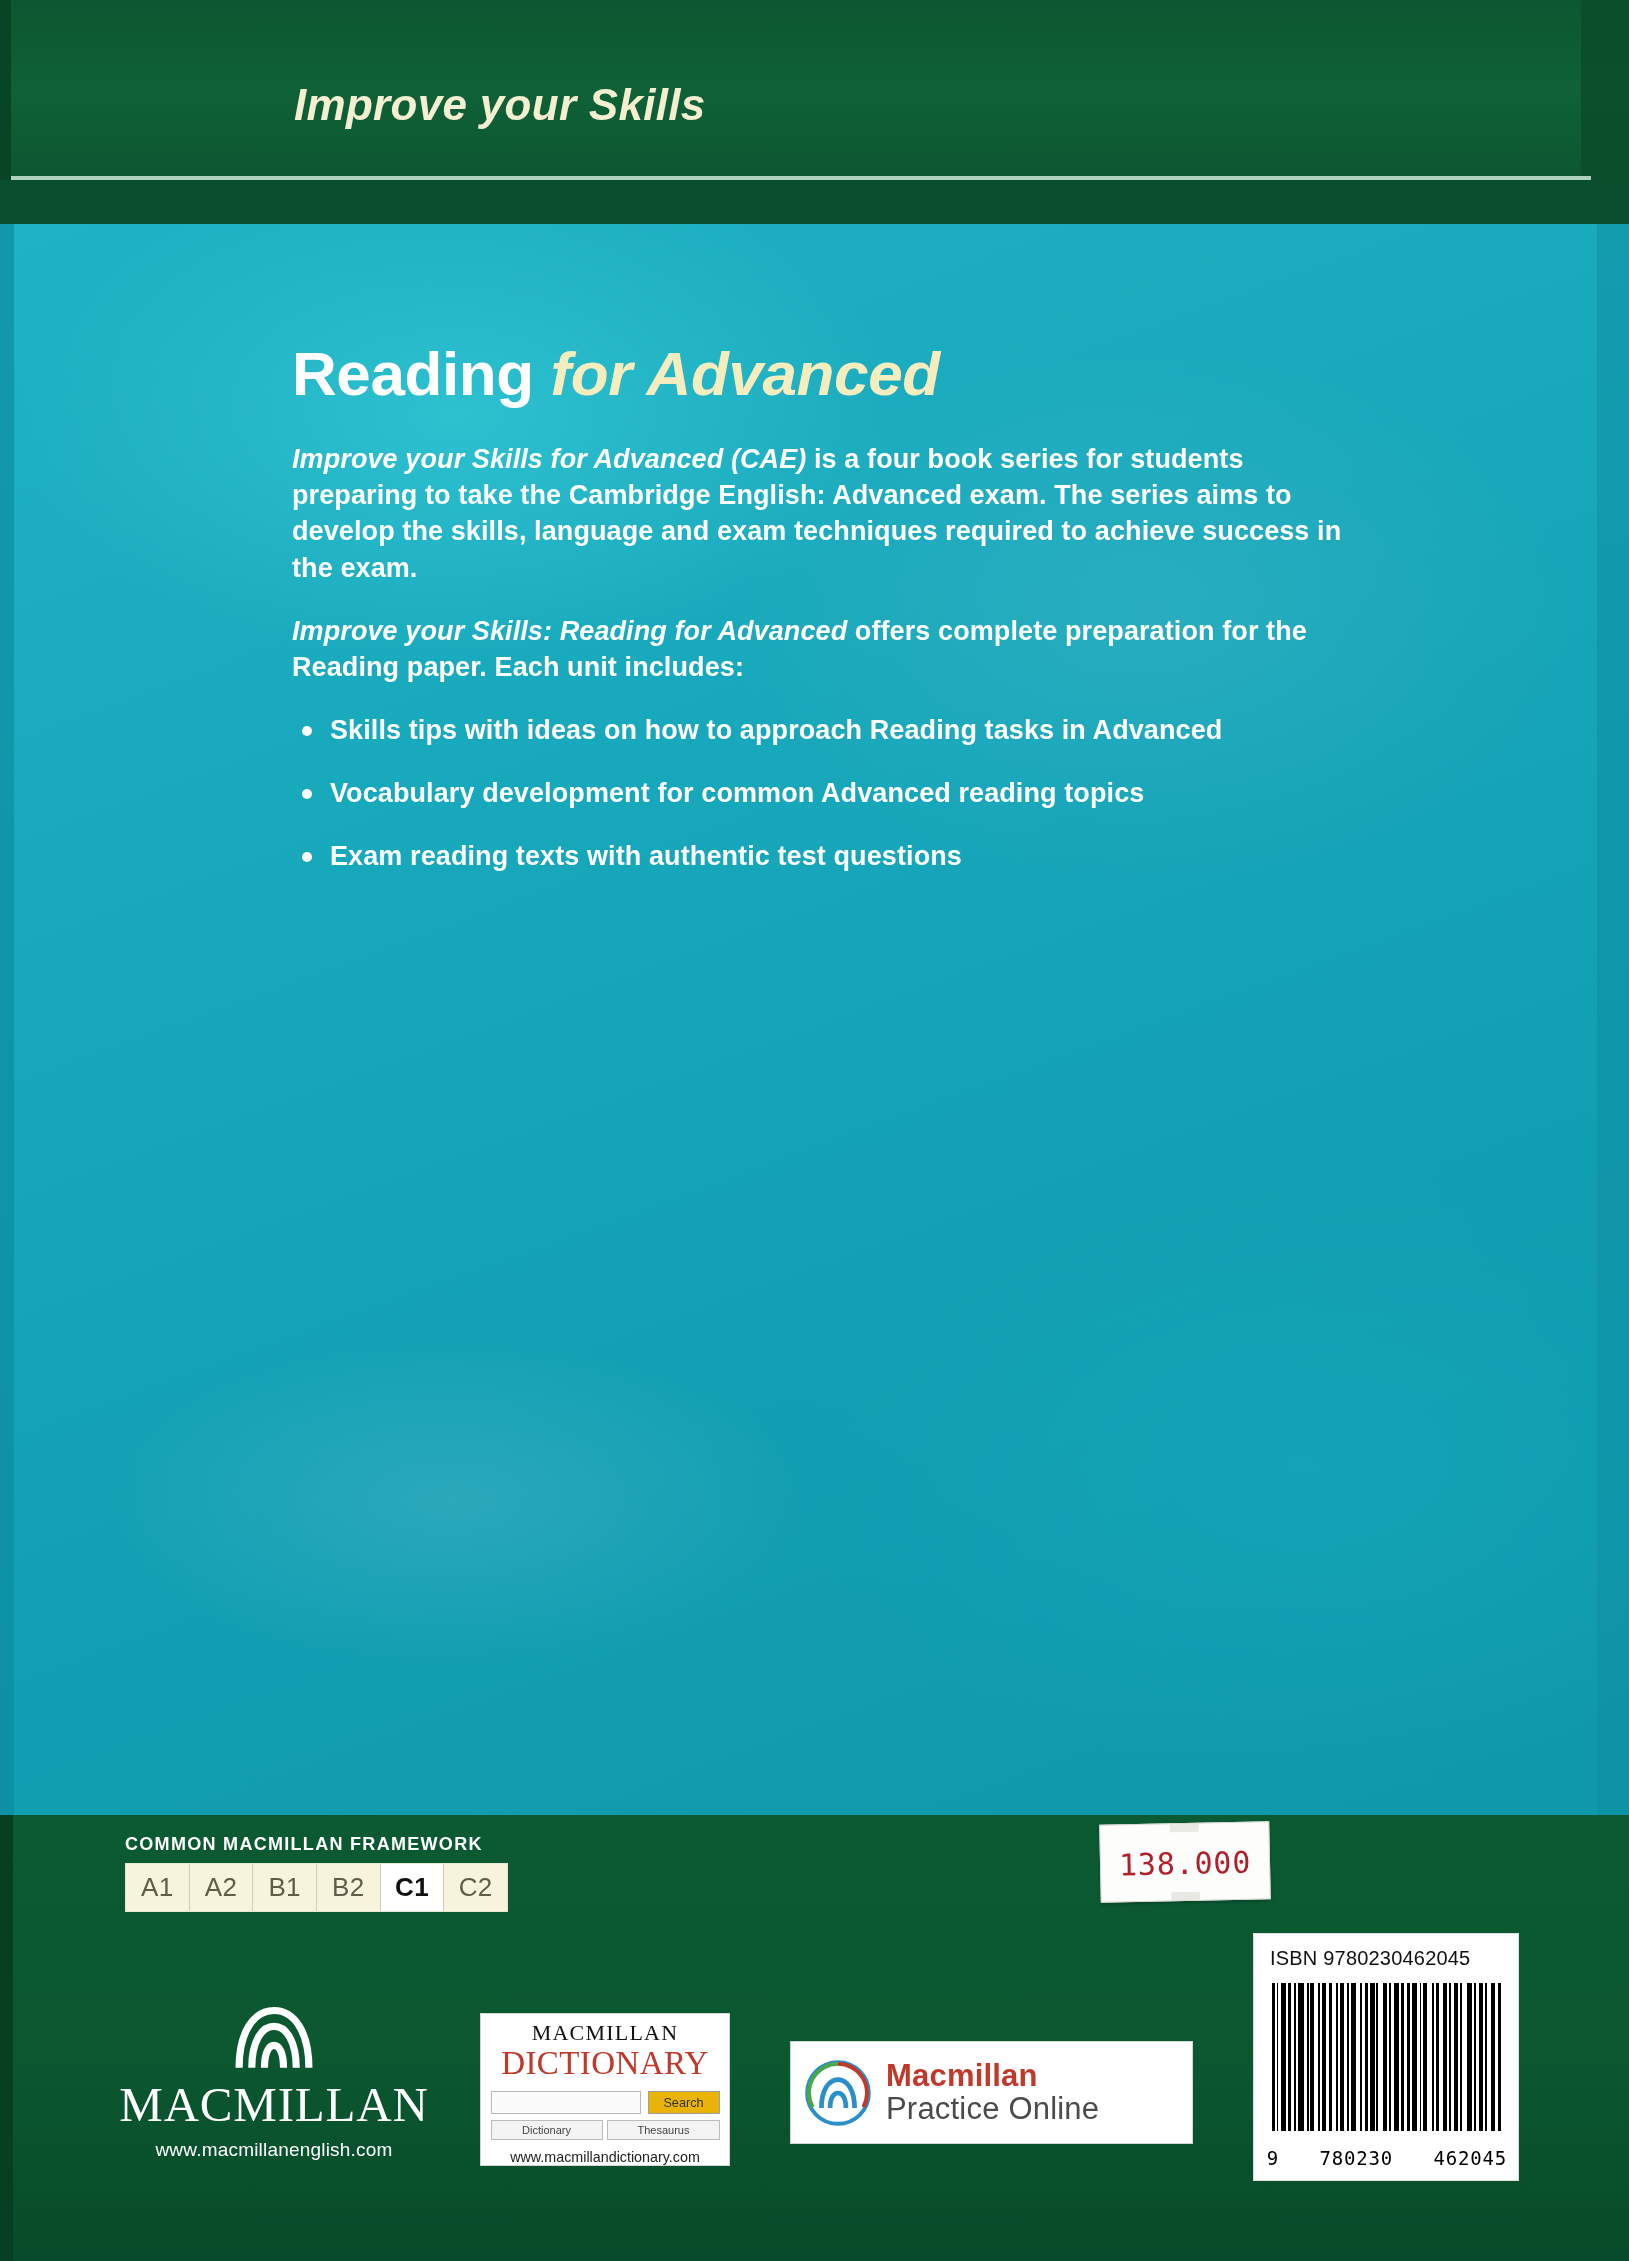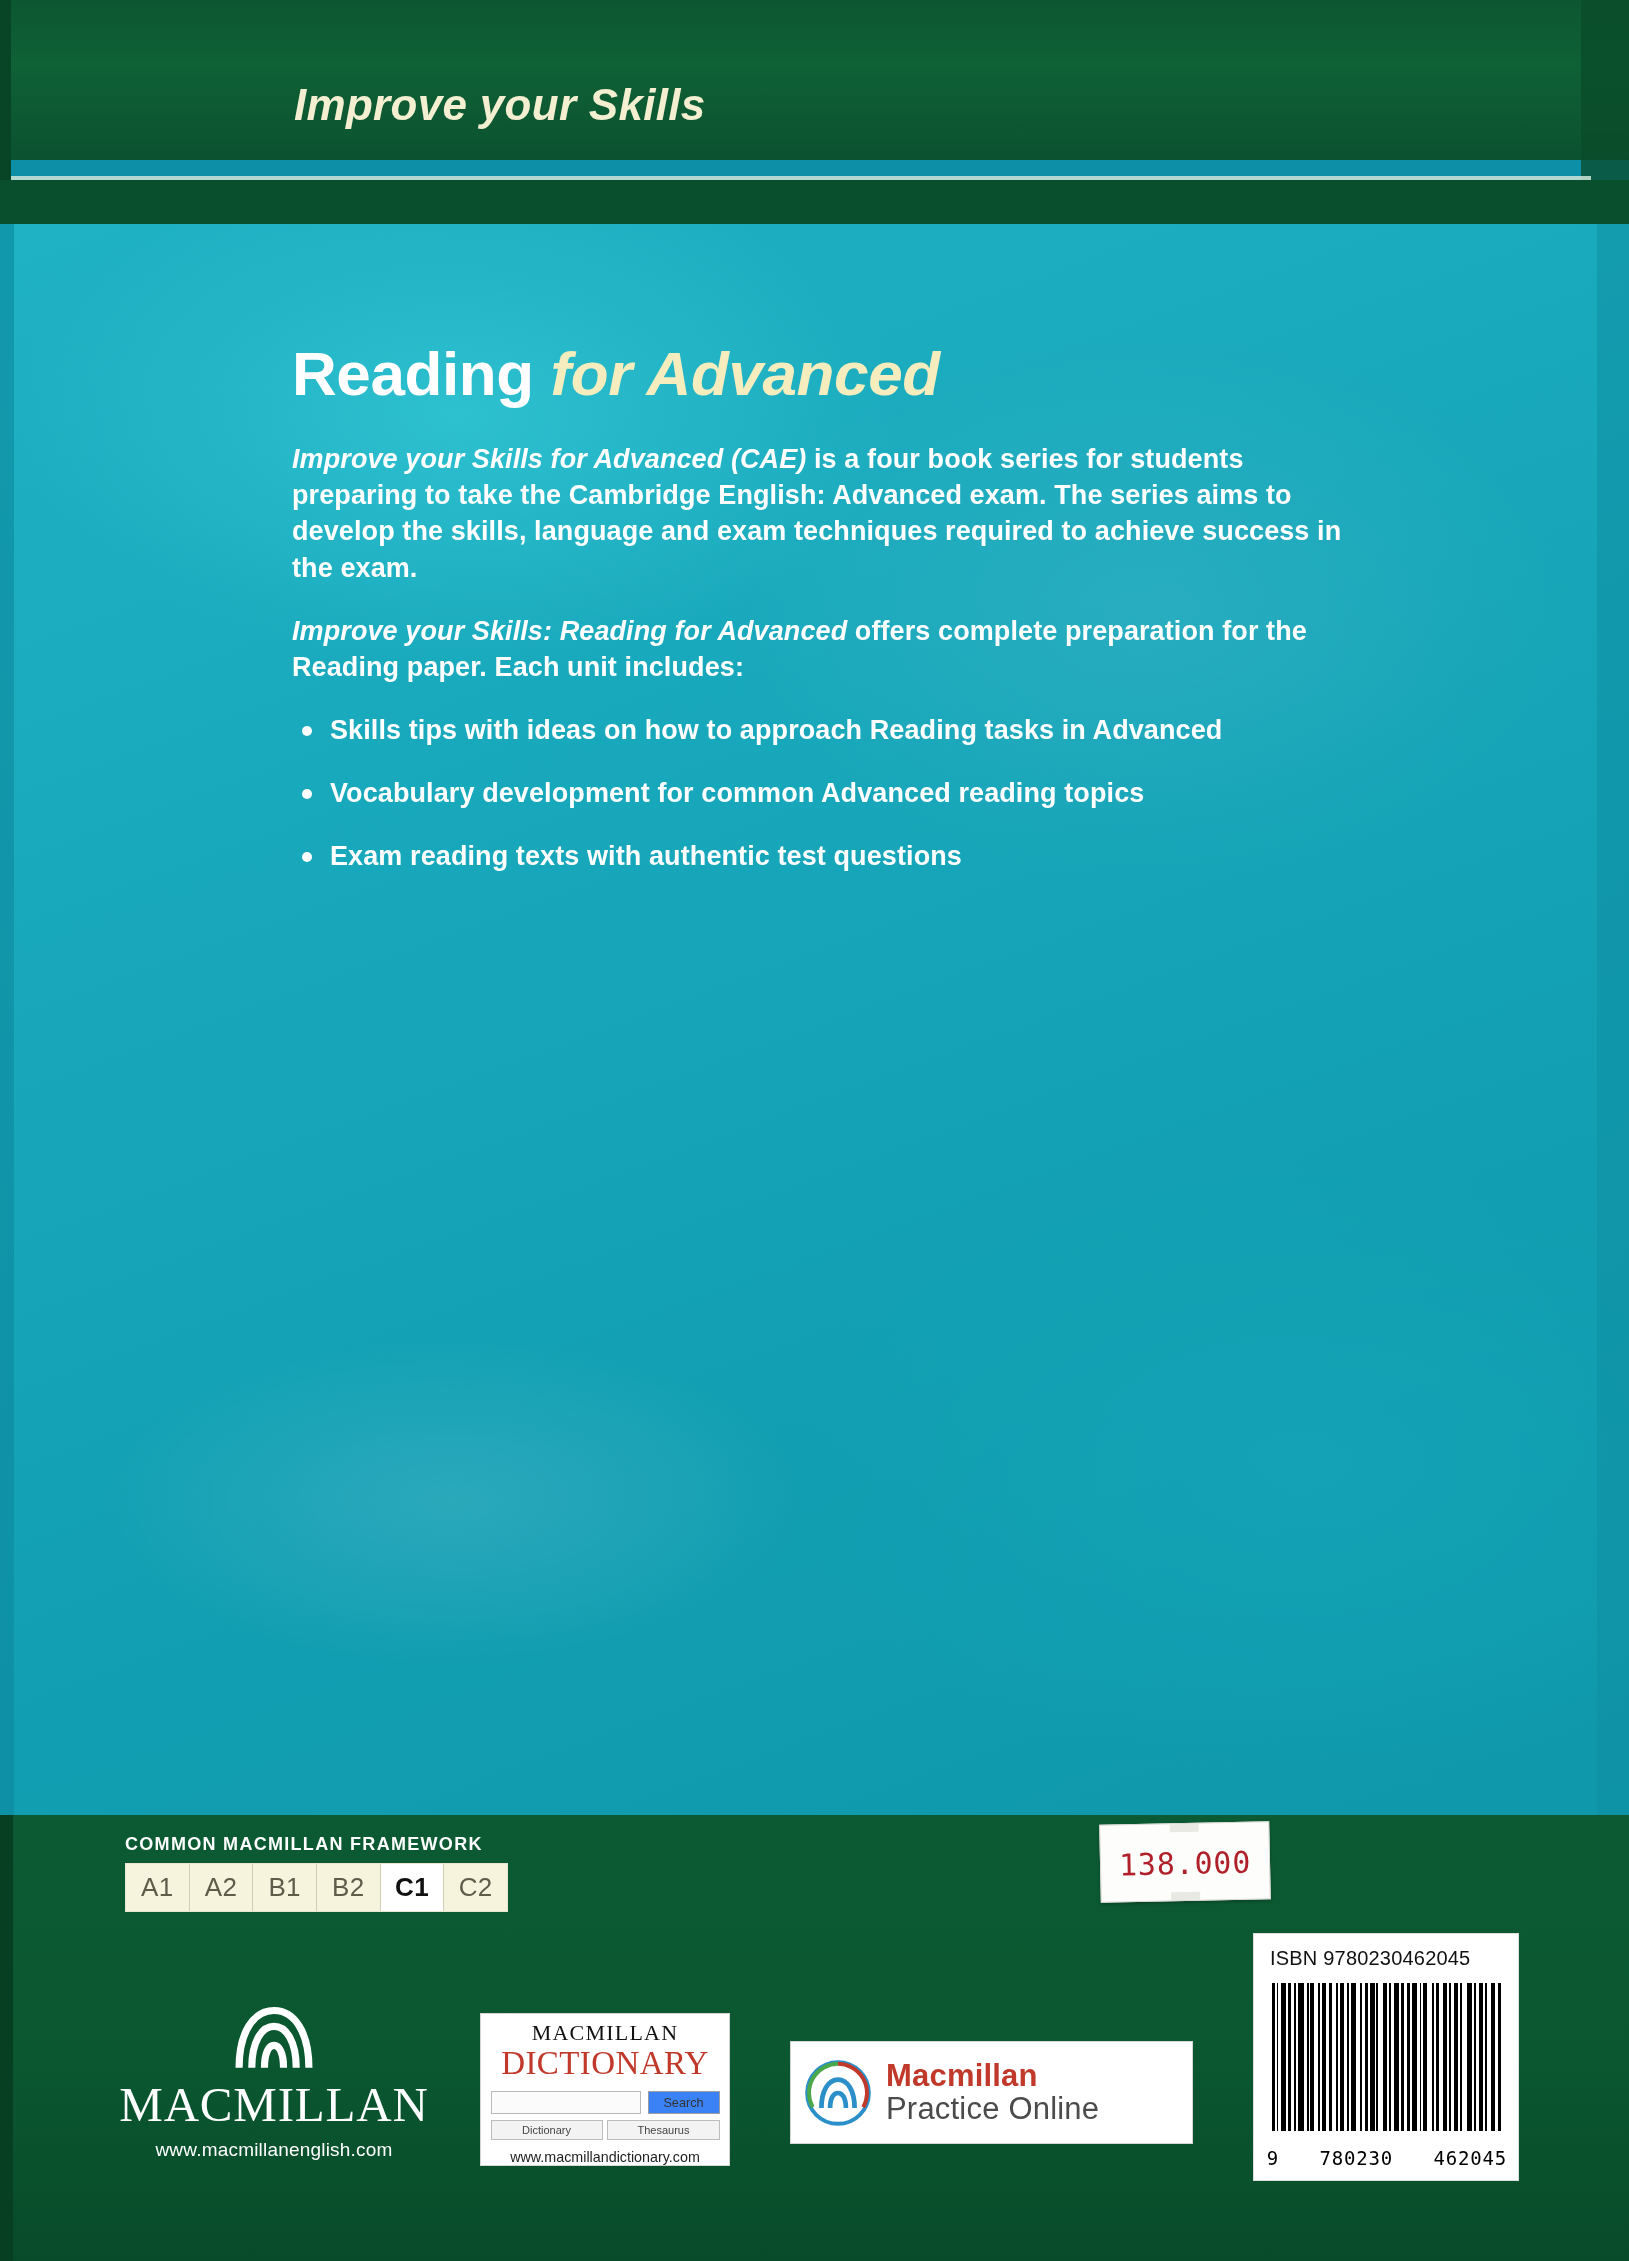--- a/index.html
+++ b/index.html
@@ -16,21 +16,21 @@
     height: 2261px;
     overflow: hidden;
     background: #0e8fa8;
   }
 
   
   .top-band {
     position: absolute;
     left: 0; top: 0;
     width: 1629px;
-    height: 160px;
+    height: 224px;
     background: #0d5b33;
     background: linear-gradient(180deg, #0c5731 0%, #0f6136 40%, #0b5230 100%);
   }
   .top-band-edge-left {
     position: absolute;
     left: 0; top: 0;
     width: 11px; height: 224px;
     background: #084527;
   }
   .top-band-rule {
@@ -362,21 +362,21 @@
   .dict-input {
     flex: 1;
     height: 20.6px;
     border: 0.8px solid #b9b9b9;
     background: #fbfbfb;
   }
   .dict-search-btn {
     width: 70px;
     height: 20.6px;
     border: 0.8px solid #9f9f9f;
-    background: #3b82f6;
+    background: #eab308;
     font-size: 12.7px;
     color: #333333;
     display: flex;
     align-items: center;
     justify-content: center;
   }
   .dict-tabs {
     display: flex;
     margin: 6.4px 9.5px 0 9.5px;
     gap: 4.8px;

